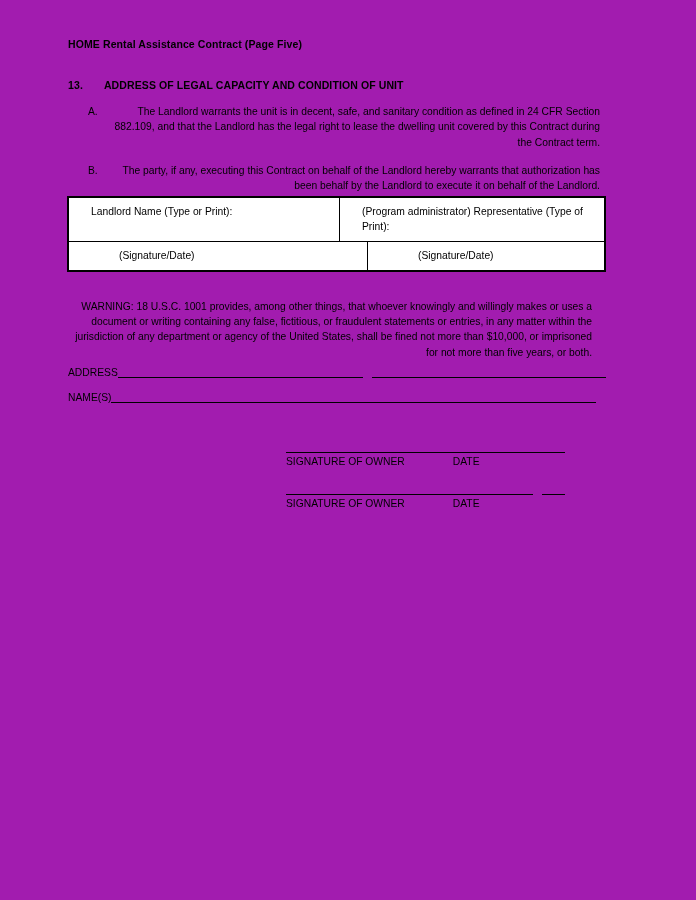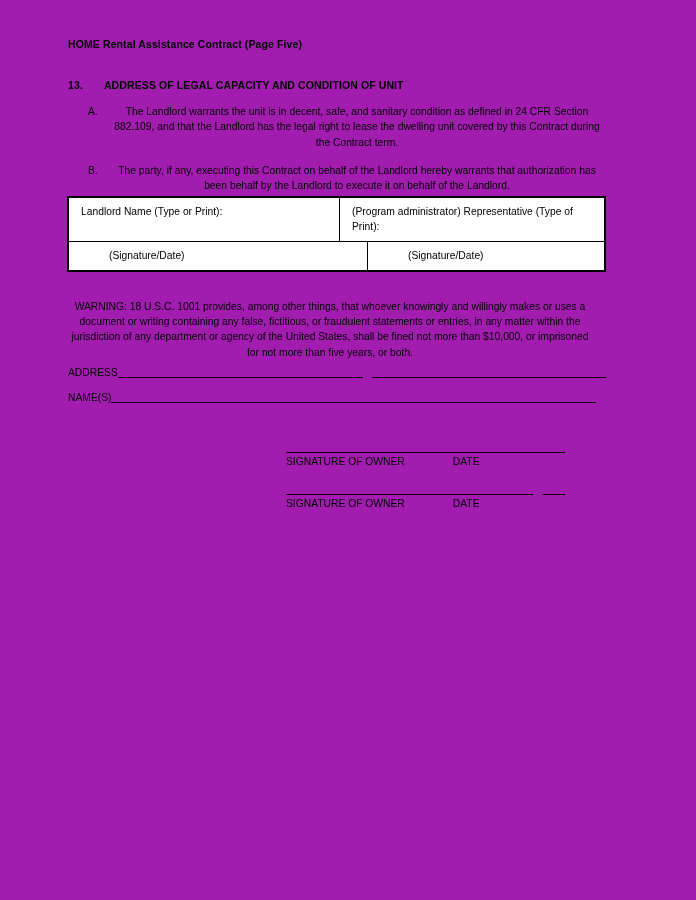--- a/index.html
+++ b/index.html
@@ -66,21 +66,21 @@
   }
   .clause + .clause {
     margin-top: 13px;
   }
   .clause-letter {
     width: 26px;
     flex: 0 0 26px;
   }
   .clause-text {
     flex: 1 1 auto;
-    text-align: center;
+    text-align: right;
   }
 
   
   .sig-table {
     position: absolute;
     left: 68px;
     top: 197px;
     width: 537px;
     border: 1px solid #000;
     box-shadow: 0 0 0 1px #000;
@@ -95,42 +95,42 @@
   }
   .sig-table .row.bottom-row {
     border-top: 1px solid #000;
   }
   .sig-table .row.bottom-row .cell {
     min-height: 22px;
     margin-left: 28px;
   }
   .sig-table .cell {
     box-sizing: border-box;
-    padding: 7px 8px 6px 12px;
+    padding: 7px 8px 6px 22px;
     font-size: 10.3px;
     line-height: 14.5px;
   }
   .sig-table .cell.left {
     width: 271px;
     flex: 0 0 271px;
     border-right: 1px solid #000;
   }
   .sig-table .cell.right {
     flex: 1 1 auto;
   }
 
   
   .warning {
     position: absolute;
     left: 68px;
     top: 299px;
     width: 524px;
     font-size: 10.3px;
     line-height: 15.2px;
-    text-align: center;
+    text-align: right;
   }
 
   
   .fill-block {
     position: absolute;
     left: 68px;
     top: 366px;
     width: 500px;
   }
   .fill-row {

